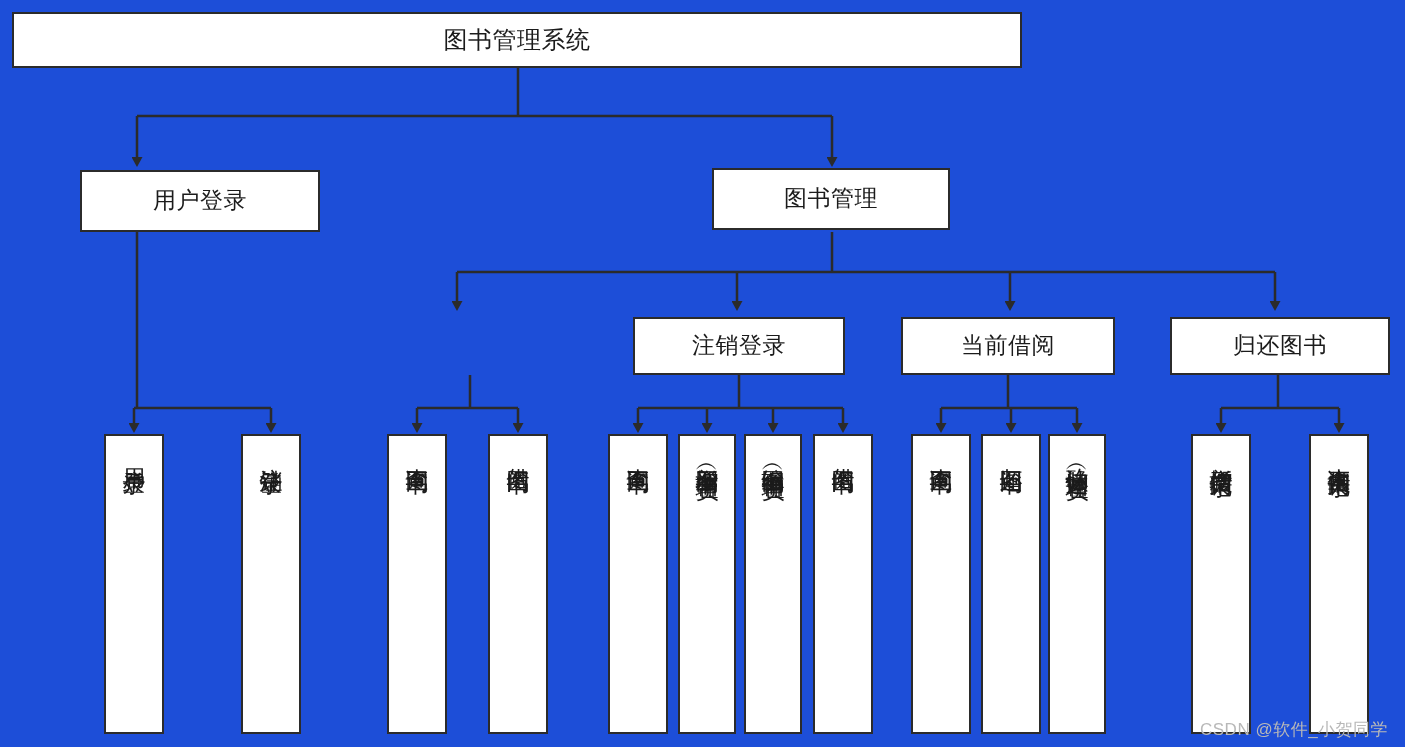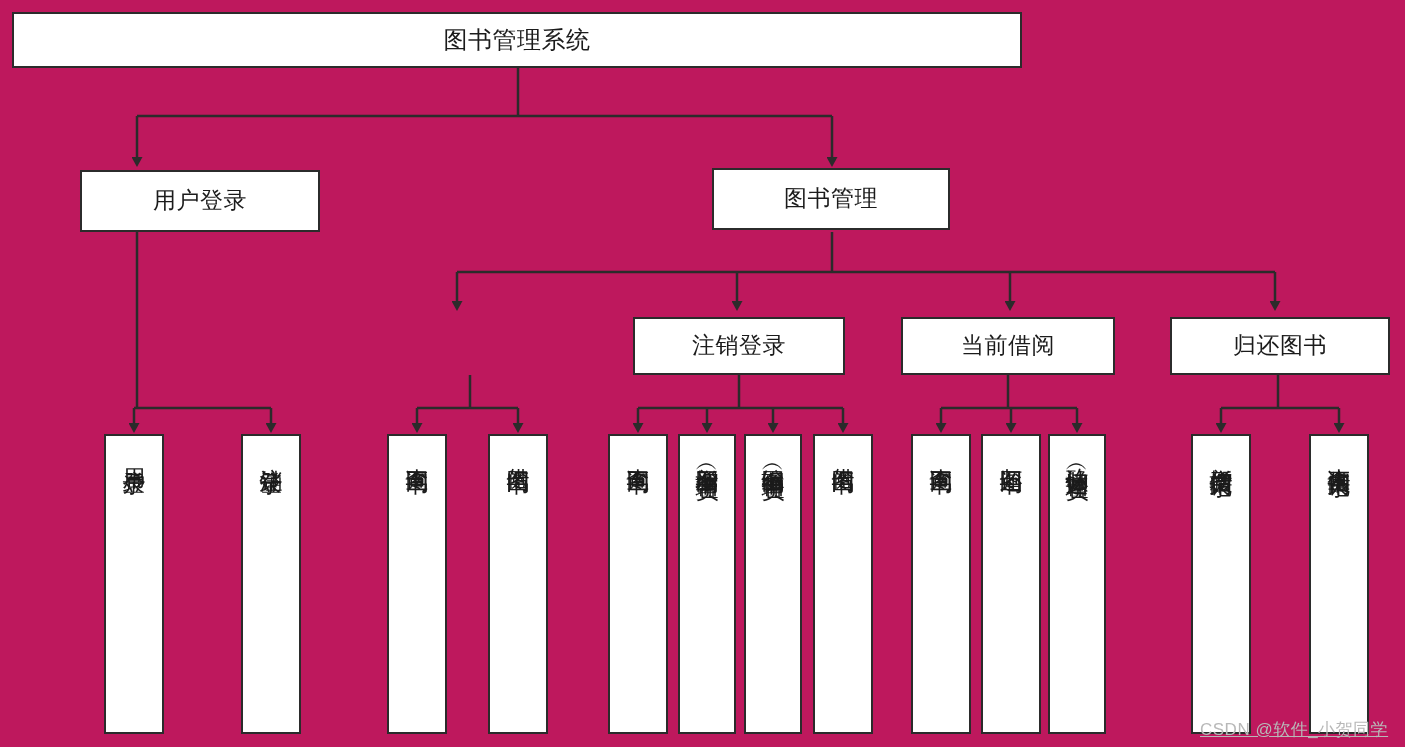--- a/index.html
+++ b/index.html
@@ -8,21 +8,21 @@
     padding: 0;
     background: #ffffff;
   }
   body {
     font-family: "Liberation Sans", "DejaVu Sans", sans-serif;
   }
   #canvas {
     position: relative;
     width: 1405px;
     height: 747px;
-    background: #be185d;
+    background: #1d4ed8;
     overflow: hidden;
   }
   #edges {
     position: absolute;
     left: 0;
     top: 0;
     width: 1405px;
     height: 747px;
     pointer-events: none;
   }
@@ -184,15 +184,15 @@
     <span class="label">确认归还（管理员）</span>
   </div>
 
   <div class="node vert" style="left:1191px; top:434px; width:60px; height:300px;">
     <span class="label">新增借阅记录</span>
   </div>
   <div class="node vert" style="left:1309px; top:434px; width:60px; height:300px;">
     <span class="label">查询借阅记录</span>
   </div>
 
-  <div class="watermark" style="left:1200px; top:718px;text-decoration:underline;">CSDN @软件_小贺同学</div>
+  <div class="watermark" style="left:1200px; top:718px;">CSDN @软件_小贺同学</div>
 
 </div>
 
 </body></html>

